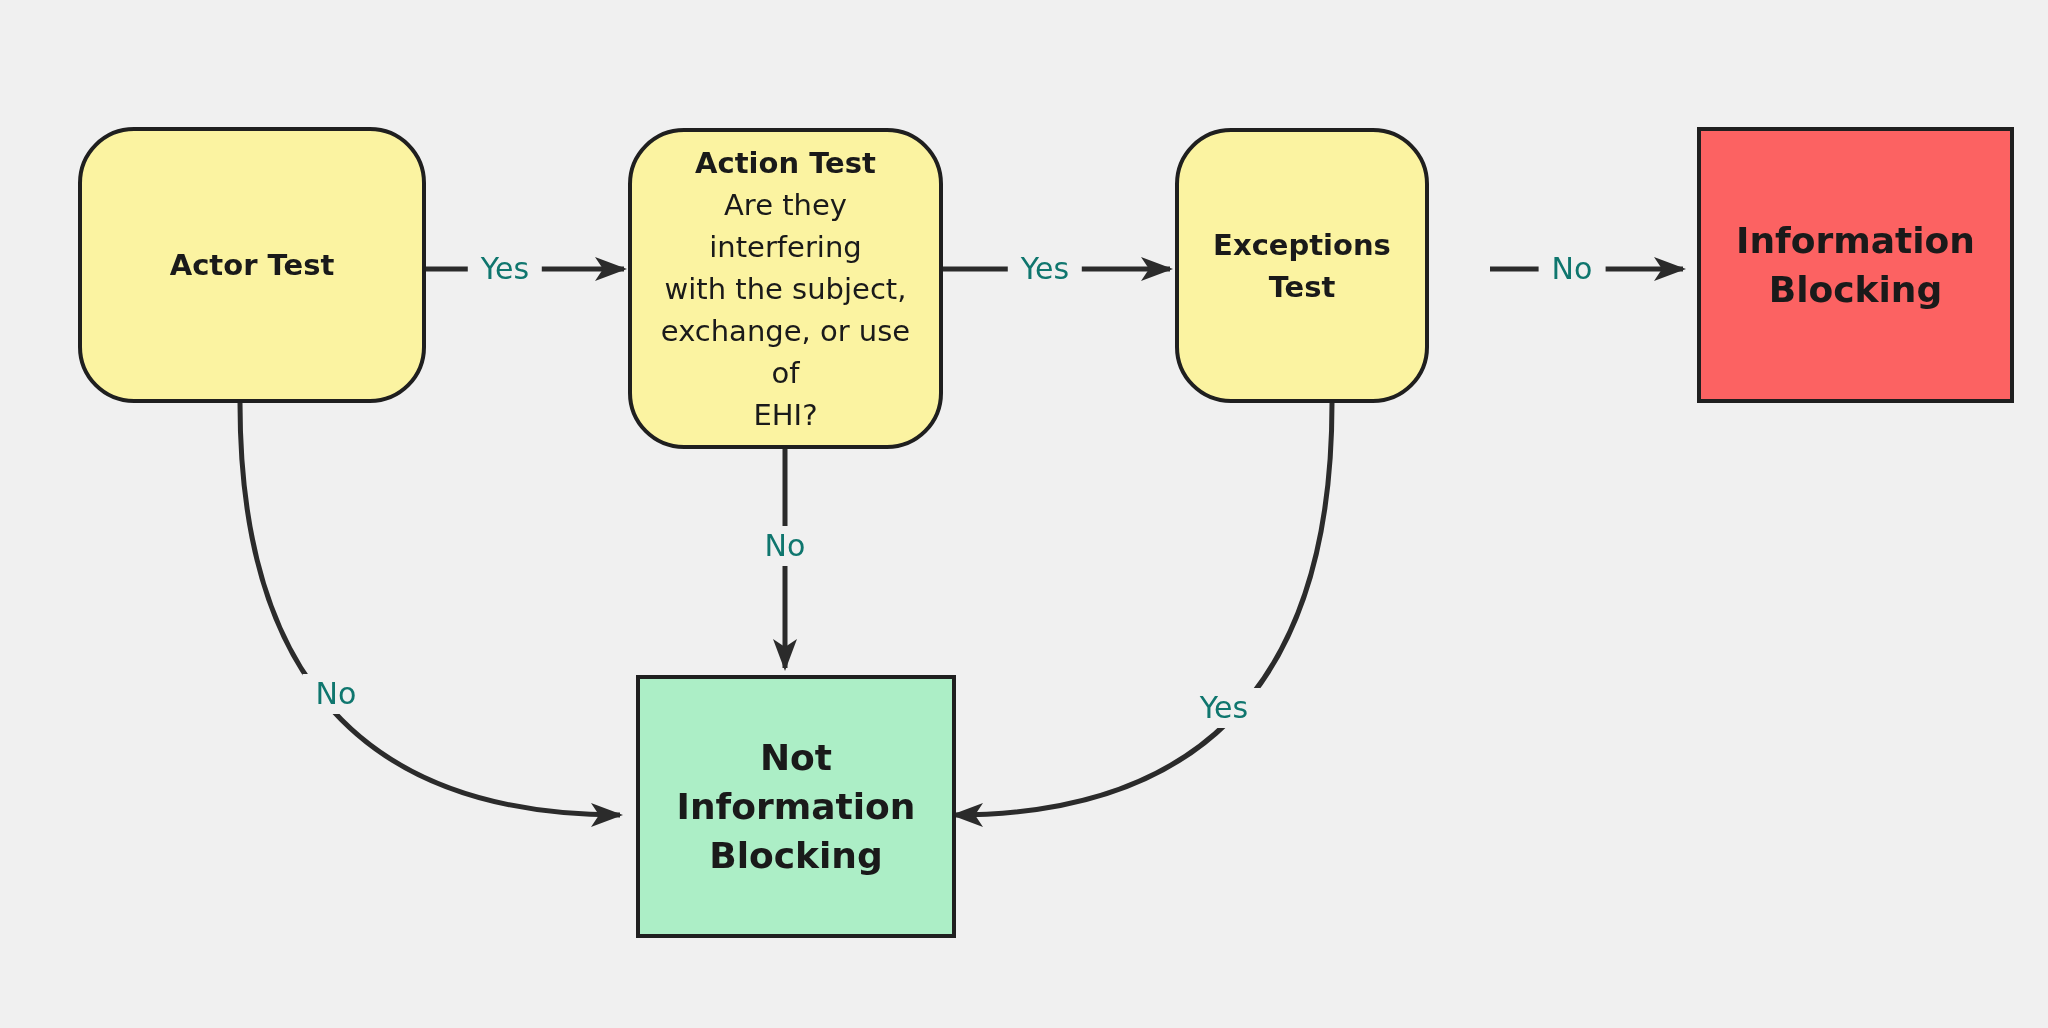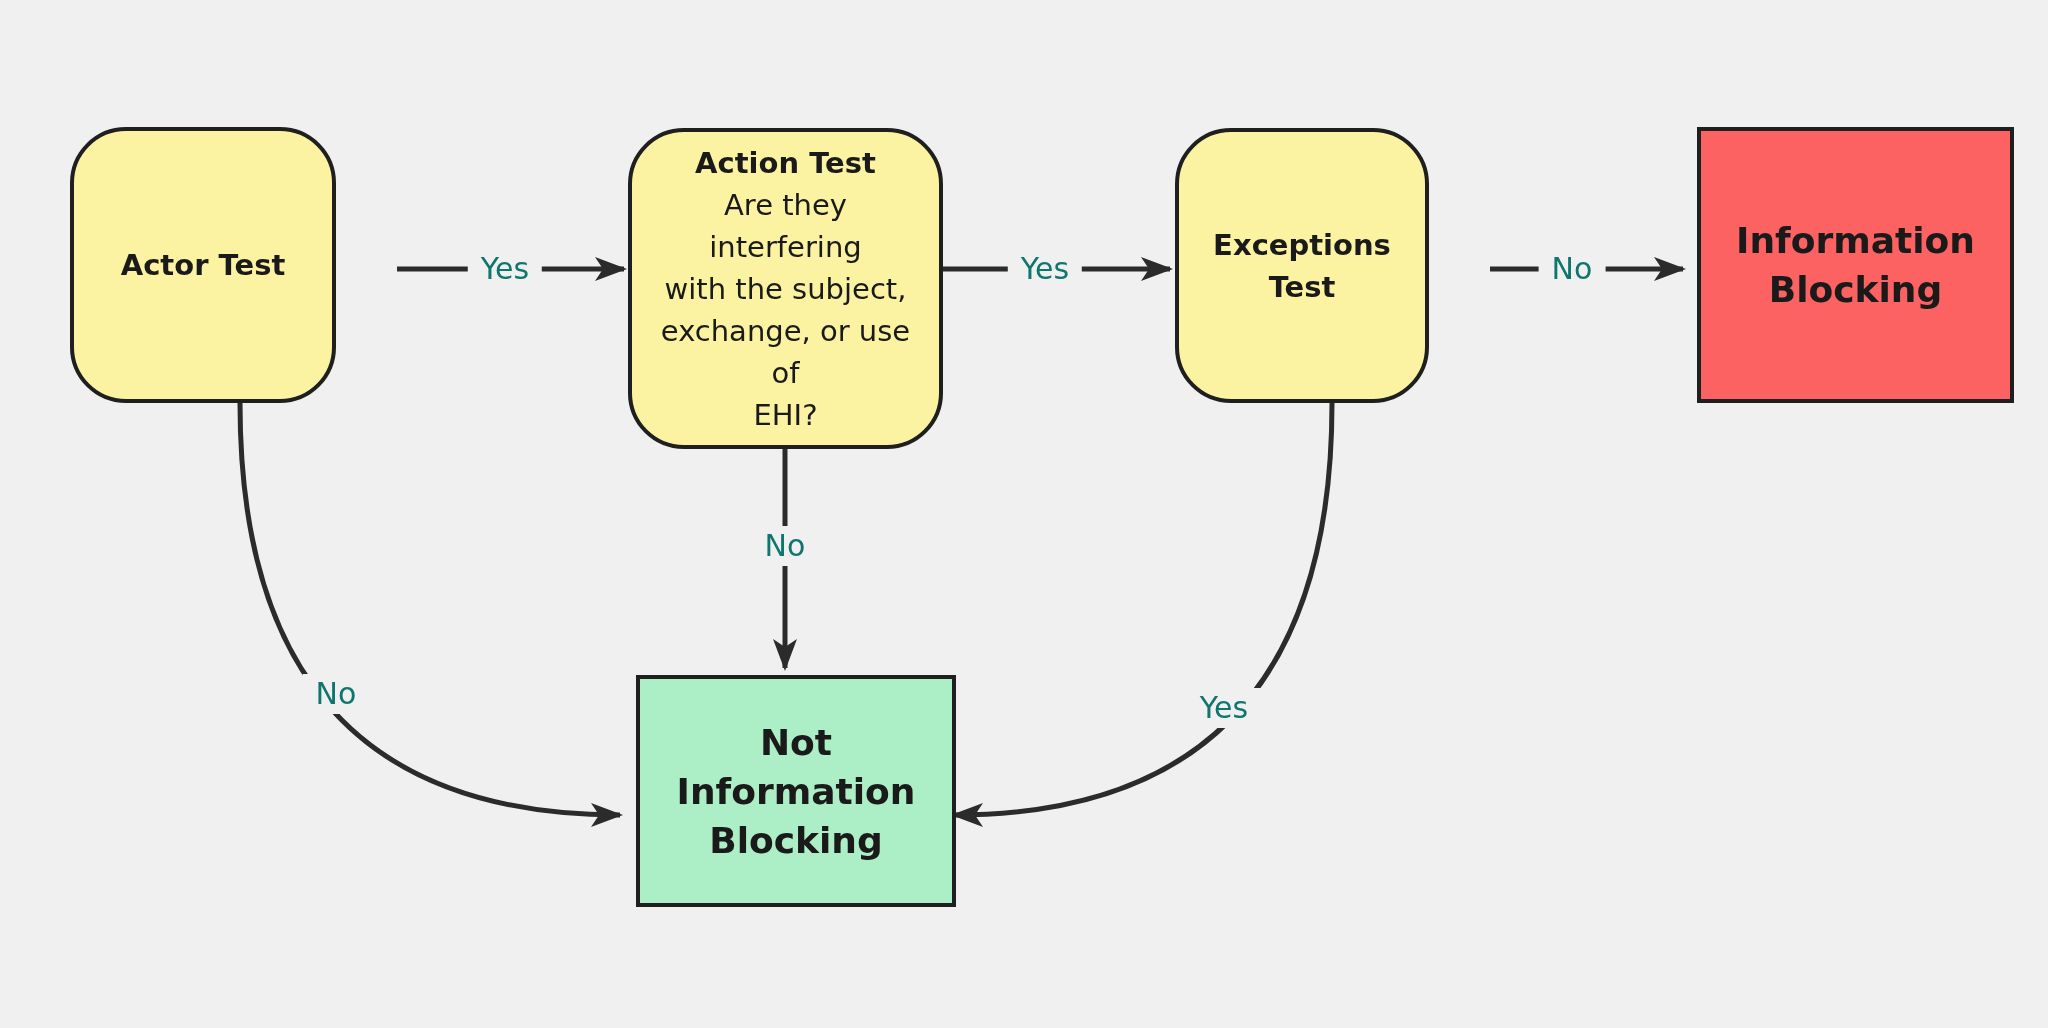--- a/index.html
+++ b/index.html
@@ -50,25 +50,25 @@
   }
   .node.terminal {
     font-size: 36px;
     font-weight: bold;
     line-height: 49px;
     margin-left: 9px;
   }
   .node.terminal-red { background: #FC6262; }
   .node.terminal-green { background: #ACEEC6; }
 
-  #node-actor      { left: 70px;   top: 127px; width: 266px; height: 276px; }
+  #node-actor      { left: 78px;   top: 127px; width: 348px; height: 276px; }
   #node-action     { left: 628px;  top: 128px; width: 315px; height: 321px; }
   #node-exceptions { left: 1175px; top: 128px; width: 254px; height: 275px; }
   #node-info       { left: 1688px; top: 127px; width: 317px; height: 276px; }
-  #node-not-info   { left: 627px;  top: 675px; width: 320px; height: 232px; }
+  #node-not-info   { left: 627px;  top: 675px; width: 320px; height: 263px; }
 
   .edge-label {
     position: absolute;
     transform: translate(-50%, -50%);
     background: #F0F0F0;
     padding: 2px 13px;
     font-size: 30px;
     line-height: 36px;
     color: #0f766e;
     white-space: nowrap;

